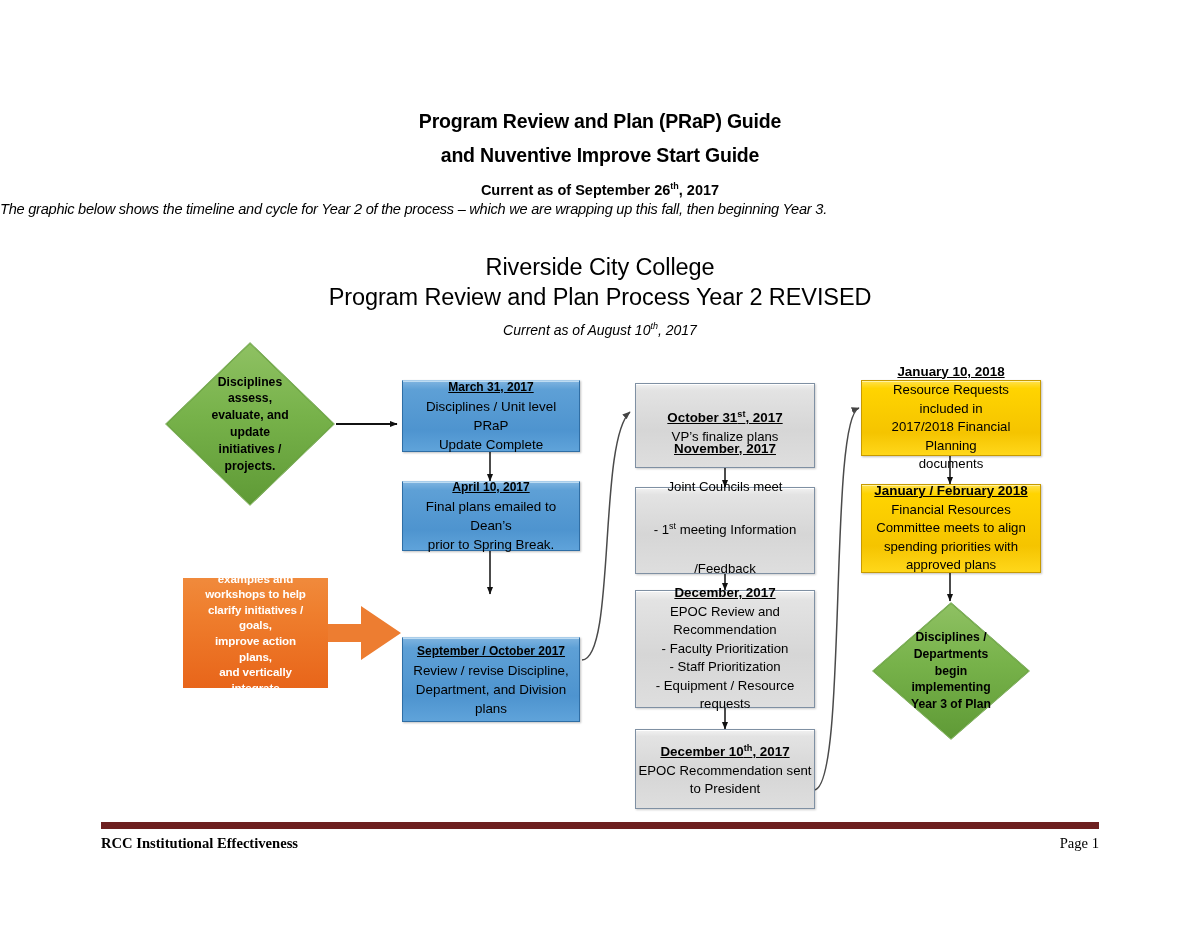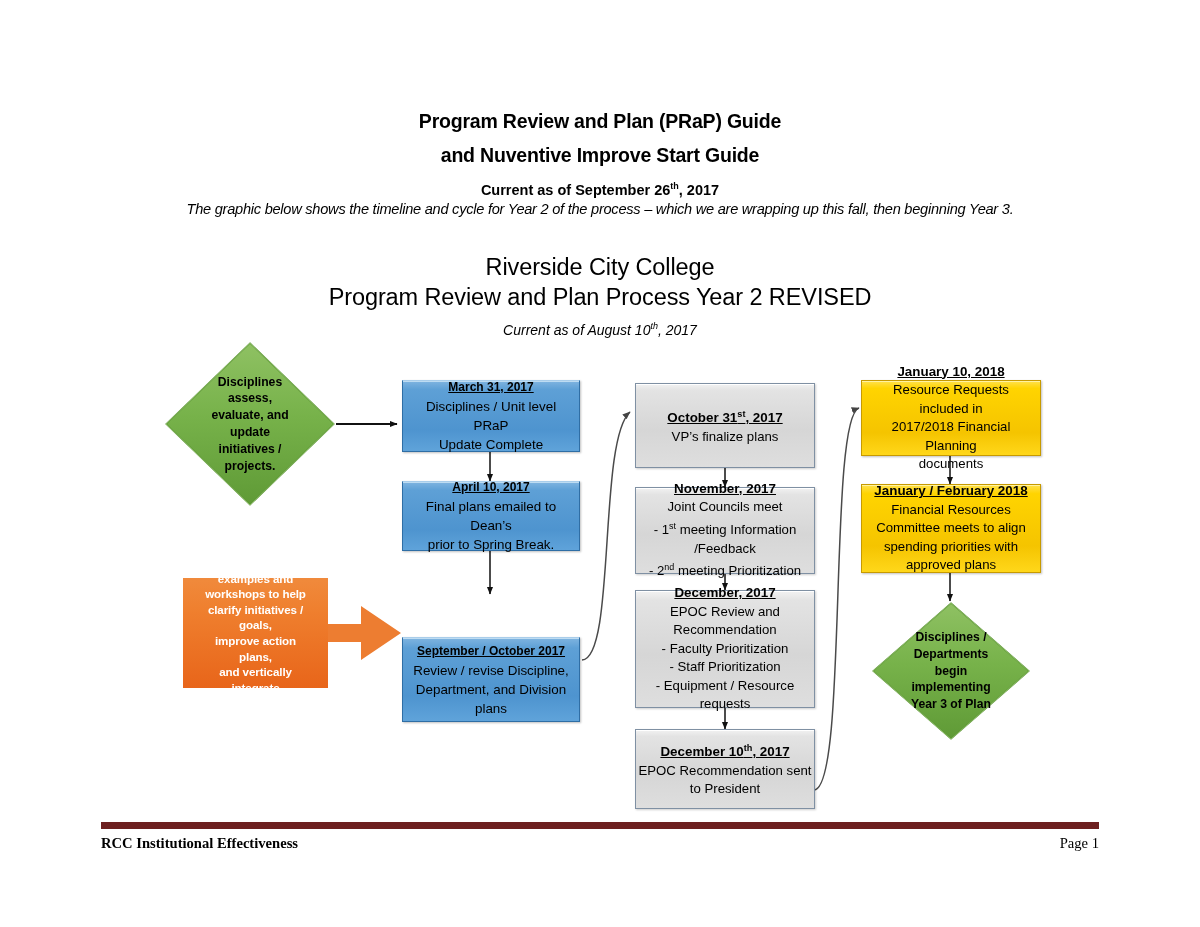--- a/index.html
+++ b/index.html
@@ -32,21 +32,20 @@
   .doc-title-3 {
     font-size: 14.5px;
     font-weight: bold;
     line-height: 28px;
   }
   .doc-title-3 sup { font-size: 9px; vertical-align: super; }
   .doc-lede {
     position: absolute;
     left: 0; right: 0;
     top: 201px;
-    text-align: center;
     font-size: 14.6px;
     font-style: italic;
     letter-spacing: -0.25px;
     white-space: nowrap;
   }
 
   
   .dia-head {
     position: absolute;
     left: 0; right: 0;
@@ -270,21 +269,21 @@
     <span class="body">Review / revise Discipline,</span>
     <span class="body">Department, and Division</span>
     <span class="body">plans</span>
   </div>
 
   <div class="node box-gray" style="left:619px; top:383px; width:180px; height:85px;">
     <span class="hdr"><span>October 31</span><sup>st</sup><span>, 2017</span></span>
     <span class="body">VP’s finalize plans</span>
   </div>
 
-  <div class="node box-gray" style="left:619px; top:487px; width:180px; height:87px;">
+  <div class="node box-gray" style="left:619px; top:487px; width:180px; height:87px;gap:20px;">
     <span class="hdr">November, 2017</span>
     <span class="body">Joint Councils meet</span>
     <span class="li"><span>-   1</span><sup>st</sup><span> meeting Information</span></span>
     <span class="li">/Feedback</span>
     <span class="li"><span>-   2</span><sup>nd</sup><span> meeting Prioritization</span></span>
   </div>
 
   <div class="node box-gray" style="left:619px; top:590px; width:180px; height:118px;">
     <span class="hdr">December, 2017</span>
     <span class="body">EPOC Review and</span>

